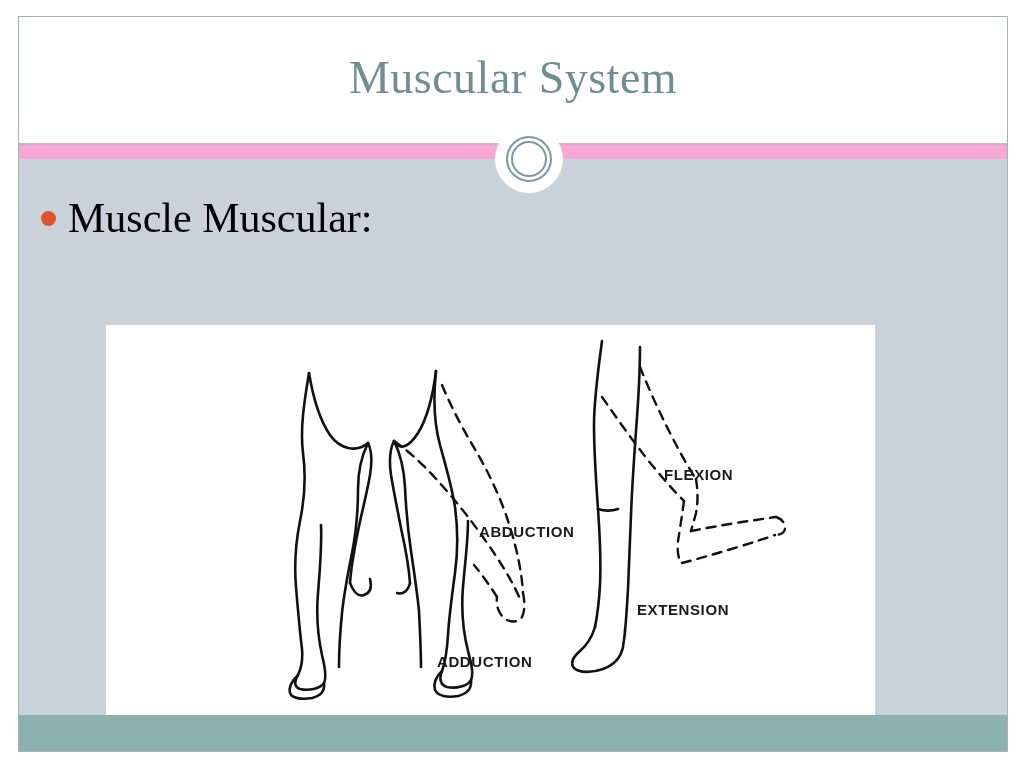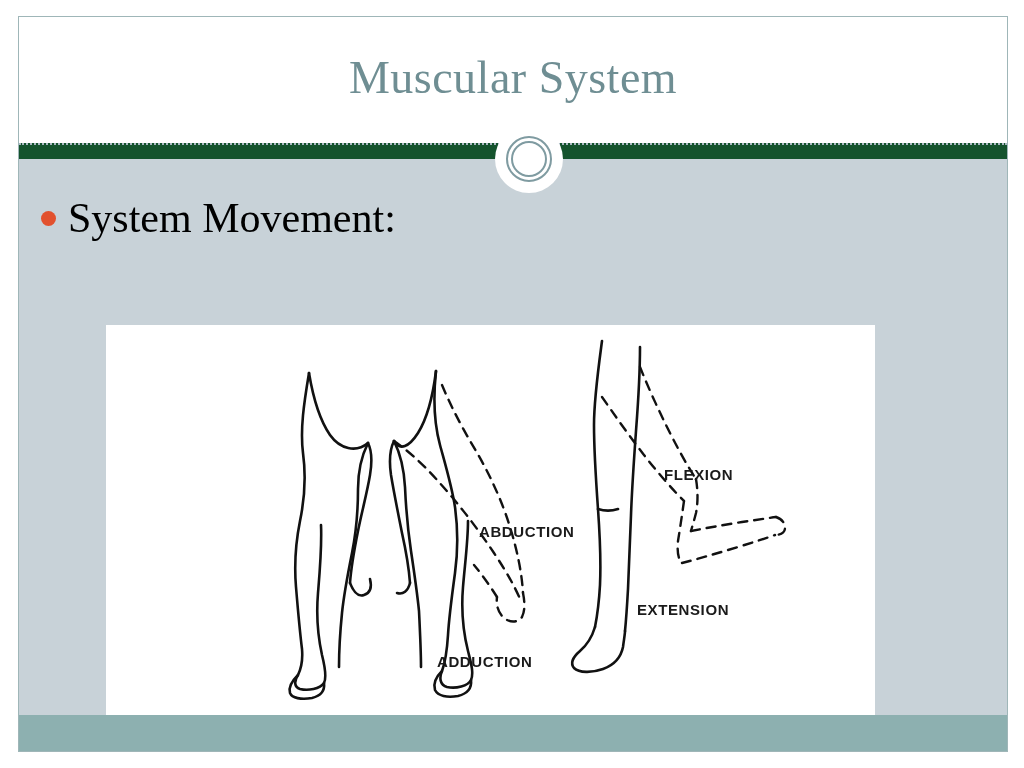--- a/index.html
+++ b/index.html
@@ -15,21 +15,21 @@
   }
 
   .slide {
     position: absolute;
     left: 18px;
     top: 16px;
     width: 990px;
     height: 736px;
     border: 1px solid #9fb6b8;
     box-sizing: border-box;
-    background: #14532d;
+    background: #f9a8d4;
     overflow: hidden;
   }
 
   
   .title-zone {
     position: absolute;
     left: 0;
     top: 0;
     width: 100%;
     height: 126px;
@@ -164,21 +164,21 @@
   <div class="title-zone">
     <div class="slide-title">Muscular System</div>
   </div>
 
   <div class="divider"></div>
 
   <div class="body-zone">
 
     <div class="bullet-row">
       <span class="bullet-dot"></span>
-      <span class="bullet-text">System Movement:</span>
+      <span class="bullet-text">Muscle Muscular:</span>
     </div>
 
     <div class="picture-panel">
       <svg class="diagram-svg" viewBox="0 0 769 390" xmlns="http://www.w3.org/2000/svg">
         <rect x="0" y="0" width="769" height="390" fill="#ffffff"></rect>
 
         <g fill="none" stroke="#111111" stroke-width="2.6" stroke-linecap="round" stroke-linejoin="round">
 
           <path d="M203,48 C198,78 194,104 197,128 C200,150 199,172 194,196
                    C190,216 188,238 190,262 C192,286 194,308 196,324

